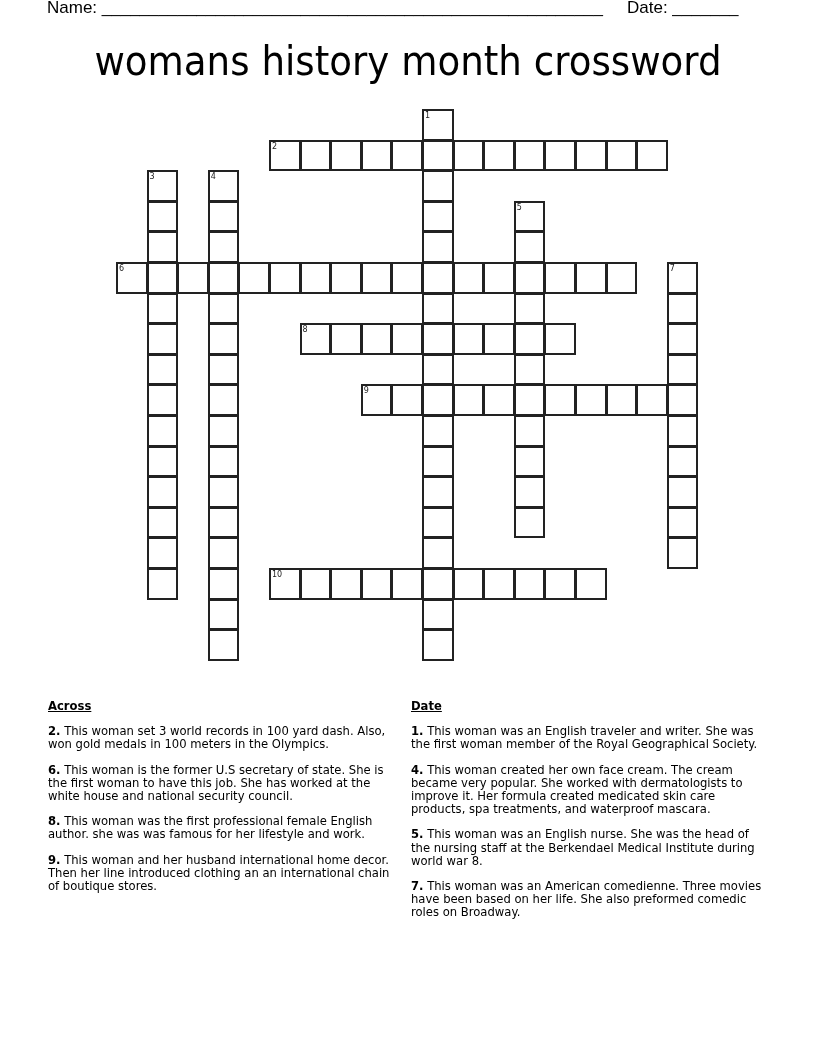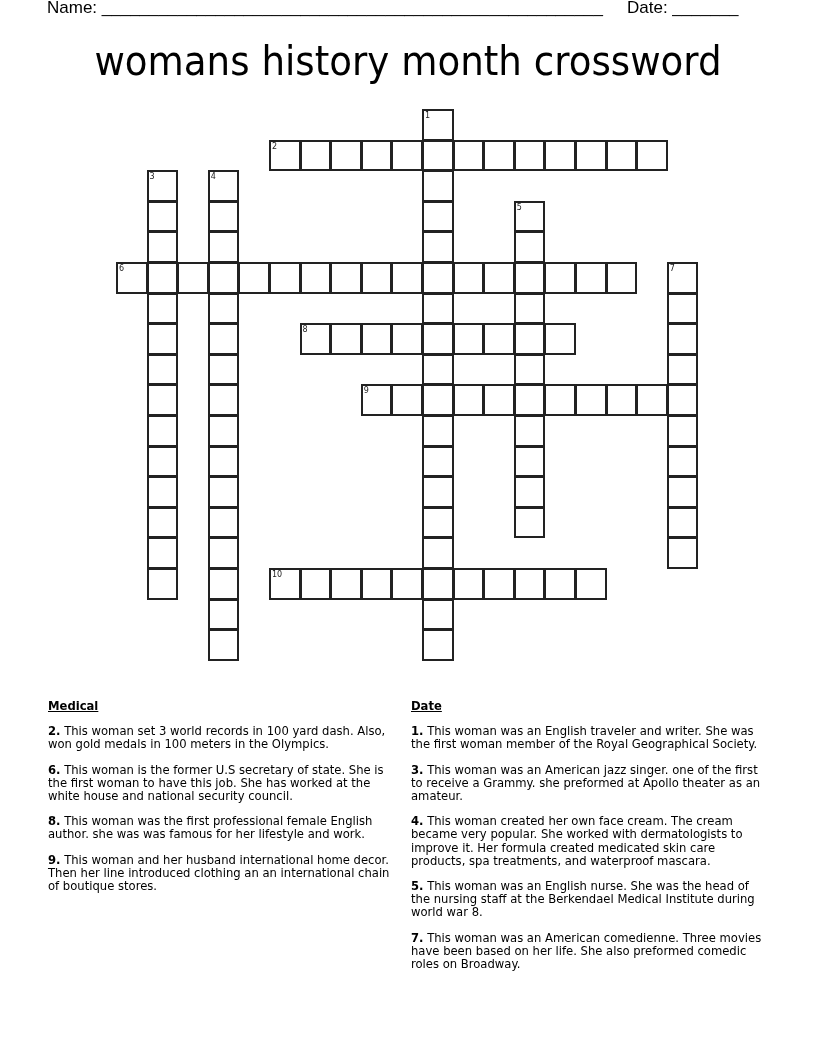--- a/index.html
+++ b/index.html
@@ -164,31 +164,30 @@
     <div class="cell" style="left: 244.8px; top: 459px; width: 31.6px; height: 31.6px;"></div>
     <div class="cell" style="left: 275.4px; top: 459px; width: 31.6px; height: 31.6px;"></div>
     <div class="cell" style="left: 336.6px; top: 459px; width: 31.6px; height: 31.6px;"></div>
     <div class="cell" style="left: 367.2px; top: 459px; width: 31.6px; height: 31.6px;"></div>
     <div class="cell" style="left: 397.8px; top: 459px; width: 31.6px; height: 31.6px;"></div>
     <div class="cell" style="left: 428.4px; top: 459px; width: 31.6px; height: 31.6px;"></div>
     <div class="cell" style="left: 459px; top: 459px; width: 31.6px; height: 31.6px;"></div>
   </div>
 
 <div class="clues across">
-  <h3>Medical</h3>
+  <h3>Across</h3>
   <div id="across-list">
       <div class="clue"><b>2.</b><span> This woman set 3 world records in 100 yard dash. Also, won gold medals in 100 meters in the Olympics.</span></div>
       <div class="clue"><b>6.</b><span> This woman is the former U.S secretary of state. She is the first woman to have this job. She has worked at the white house and national security council.</span></div>
       <div class="clue"><b>8.</b><span> This woman was the first professional female English author. she was was famous for her lifestyle and work.</span></div>
       <div class="clue"><b>9.</b><span> This woman and her husband international home decor. Then her line introduced clothing an an international chain of boutique stores.</span></div>
     </div>
 </div>
 
 <div class="clues down">
   <h3>Date</h3>
   <div id="down-list">
       <div class="clue"><b>1.</b><span> This woman was an English traveler and writer. She was the first woman member of the Royal Geographical Society.</span></div>
-      <div class="clue"><b>3.</b><span> This woman was an American jazz singer. one of the first to receive a Grammy. she preformed at Apollo theater as an amateur.</span></div>
       <div class="clue"><b>4.</b><span> This woman created her own face cream. The cream became very popular. She worked with dermatologists to improve it. Her formula created medicated skin care products, spa treatments, and waterproof mascara.</span></div>
       <div class="clue"><b>5.</b><span> This woman was an English nurse. She was the head of the nursing staff at the Berkendael Medical Institute during world war 8.</span></div>
       <div class="clue"><b>7.</b><span> This woman was an American comedienne. Three movies have been based on her life. She also preformed comedic roles on Broadway.</span></div>
     </div>
 </div>
 
 </body></html>

